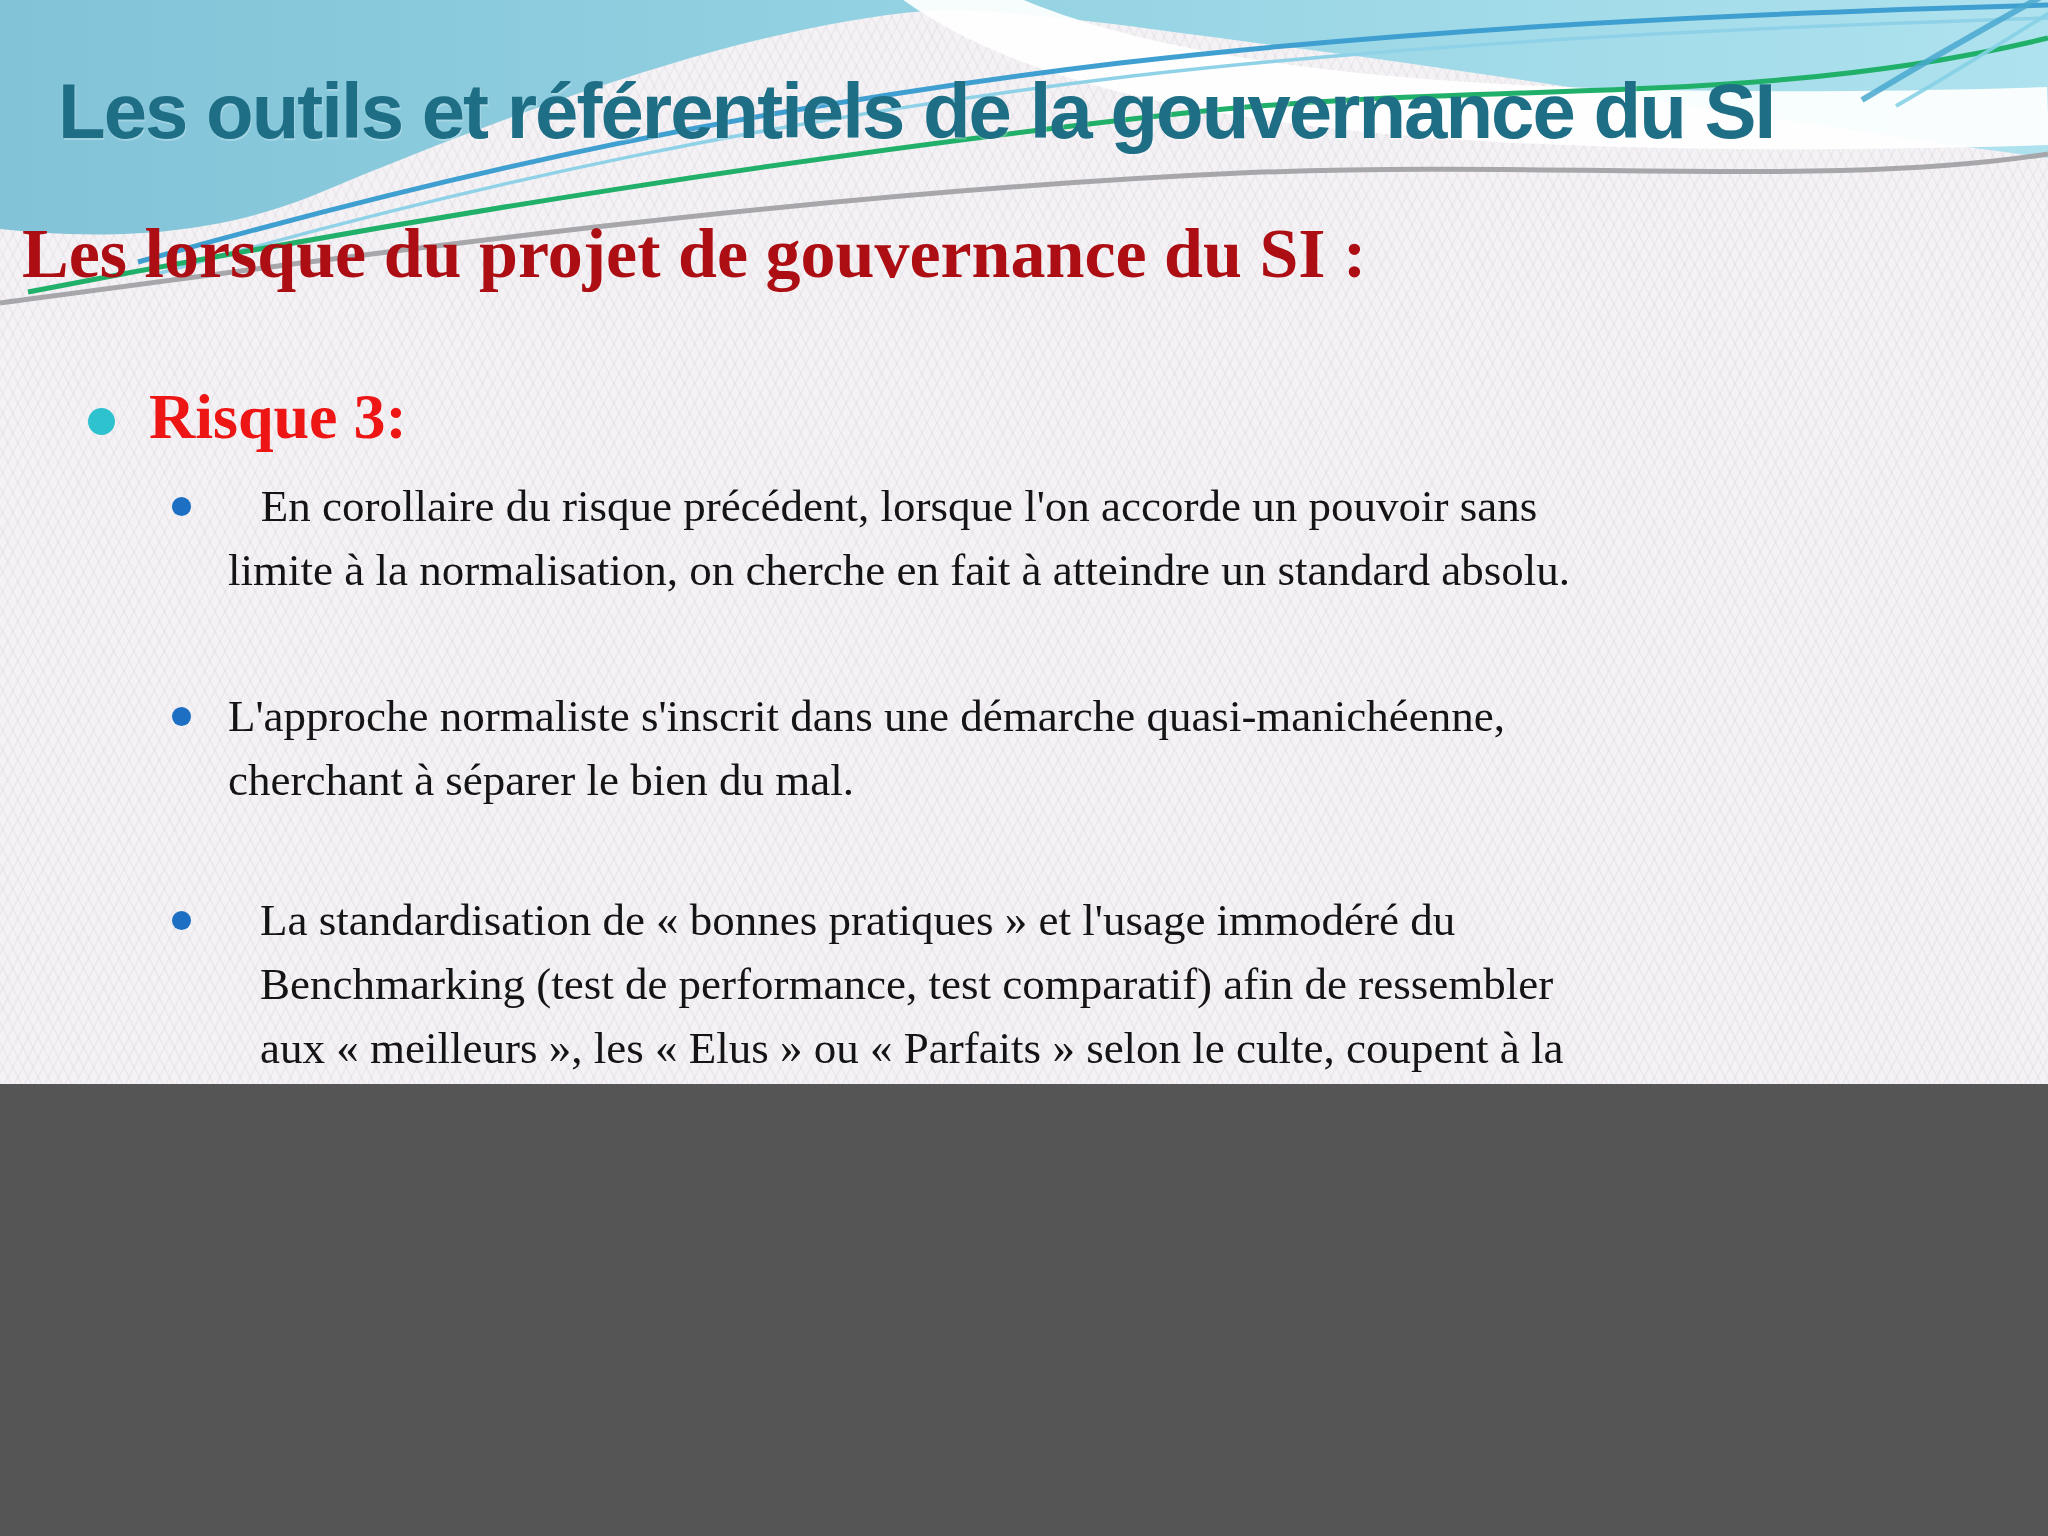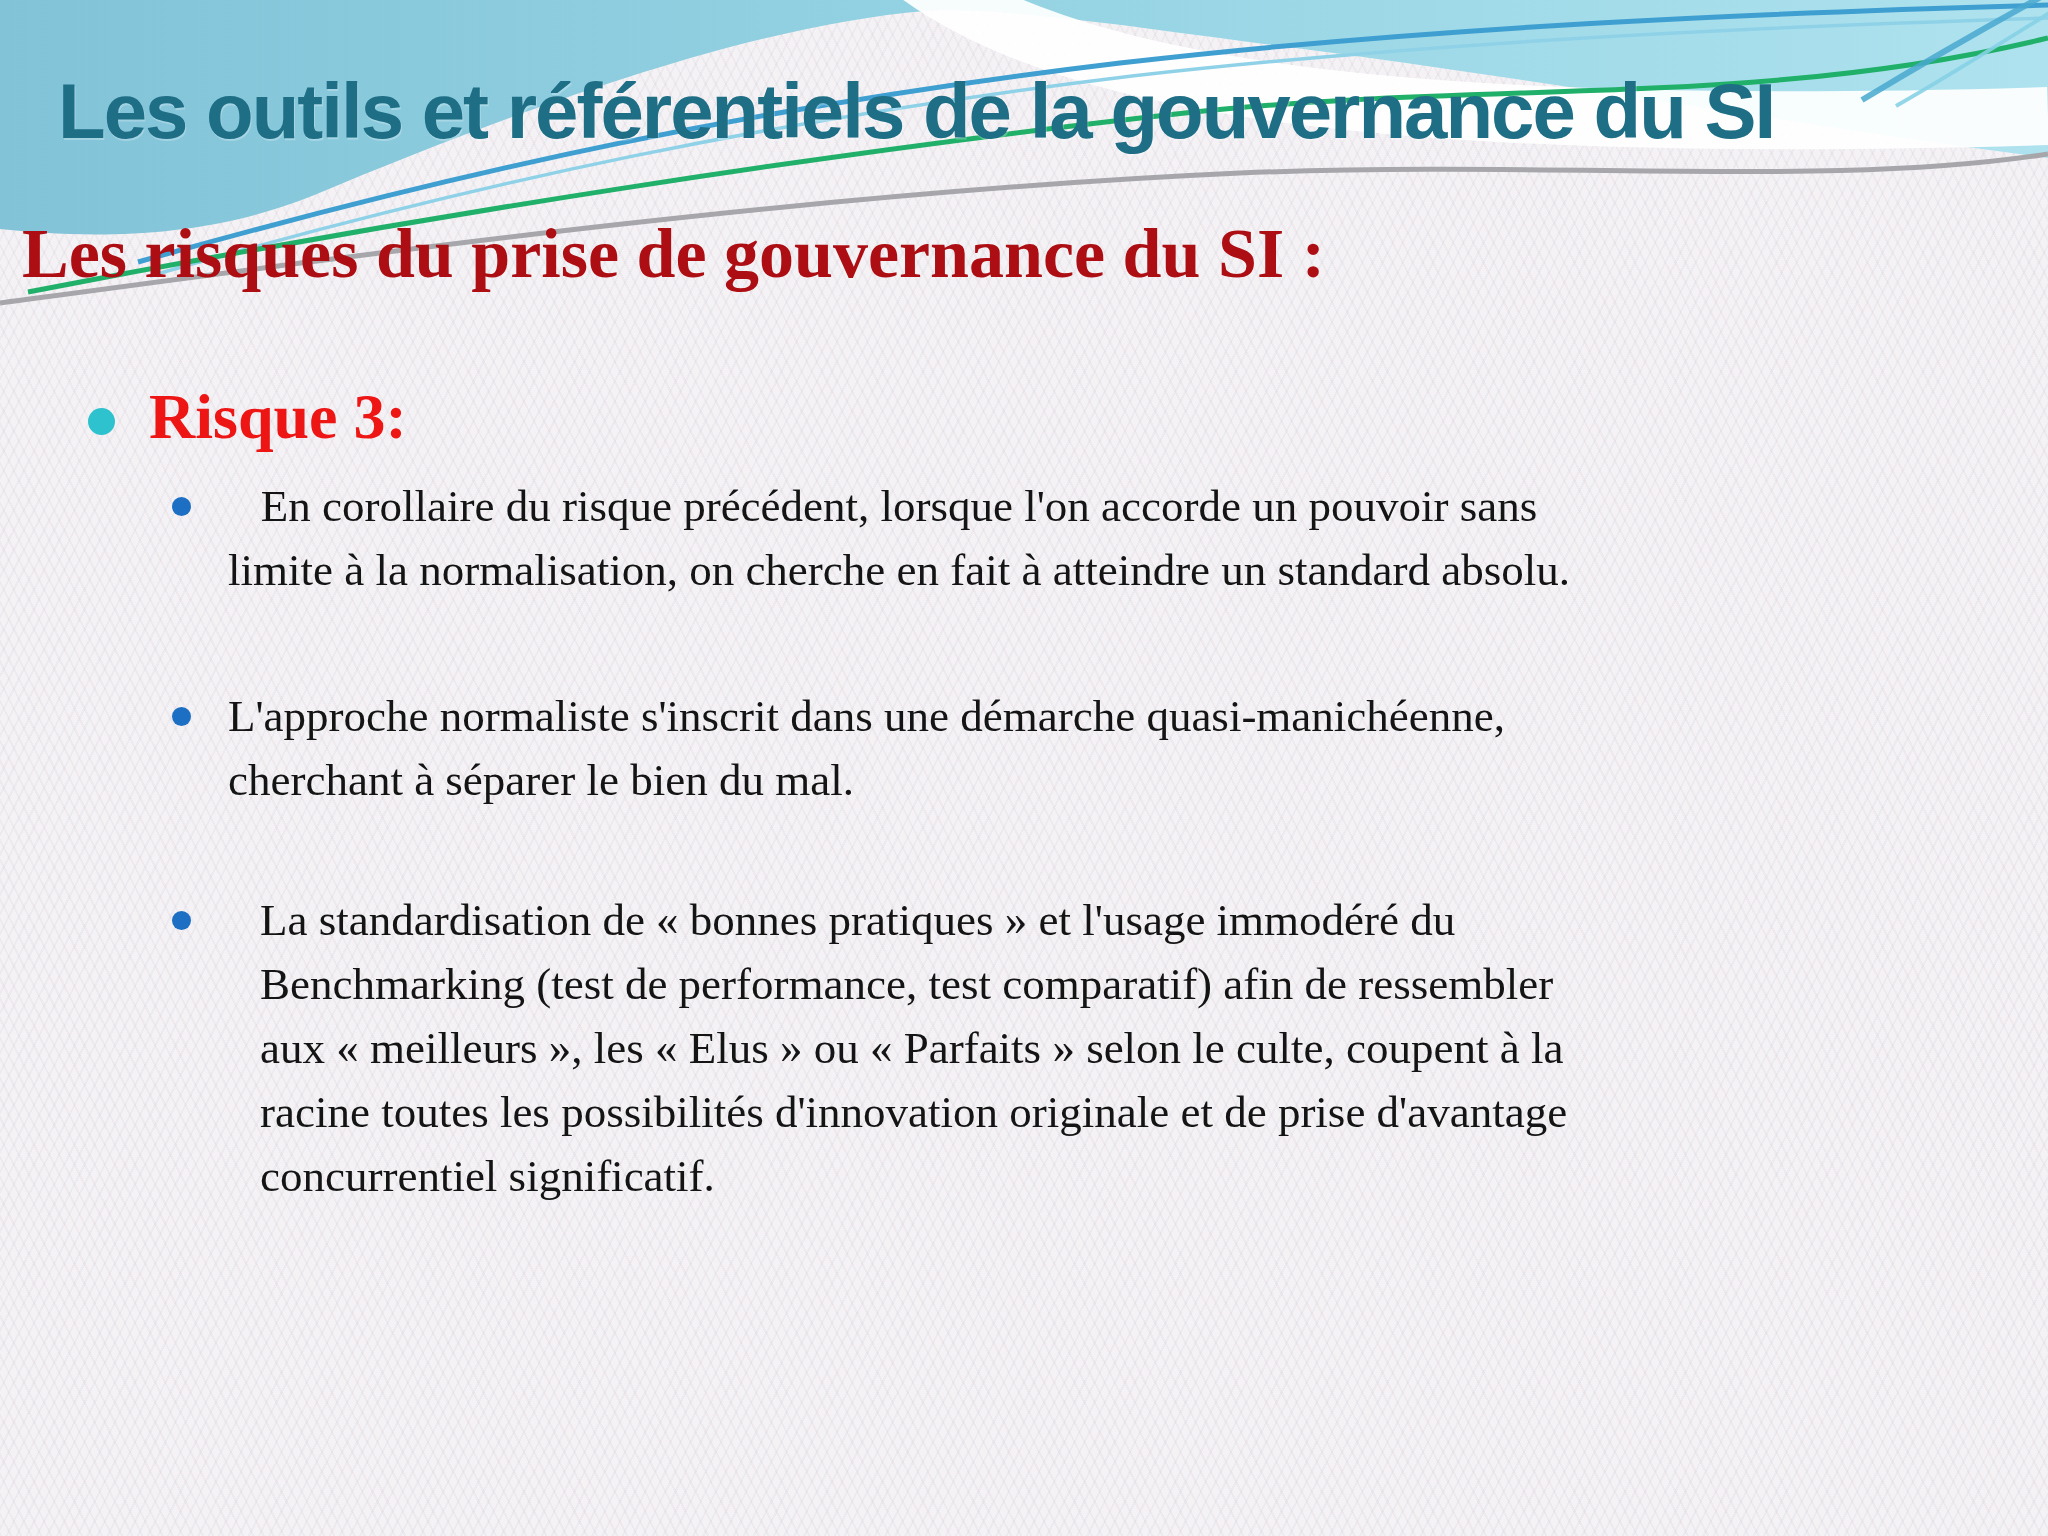--- a/index.html
+++ b/index.html
@@ -1,20 +1,20 @@
 <!DOCTYPE html>
 <html lang="fr"><head>
 <meta charset="utf-8">
 <style>
   html, body { margin: 0; padding: 0; background: #555; }
 
   .slide {
     position: relative;
     width: 2048px;
-    height: 1536px;
+    height: 1084px;
     overflow: hidden;
     background-color: #f4f2f5;
     background-image:
       repeating-linear-gradient(63deg,  rgba(186,158,166,0.10) 0 2px, rgba(255,255,255,0) 2px 9px),
       repeating-linear-gradient(117deg, rgba(158,160,186,0.09) 0 2px, rgba(255,255,255,0) 2px 9px);
     font-family: "Liberation Serif", serif;
   }
 
   .header-svg {
     position: absolute;
@@ -121,21 +121,21 @@
     <path d="M150,276 C485,180 775,119 1132,76 C1440,41 1760,27 2048,18" fill="none" stroke="#8fd2e8" stroke-width="3.5"></path>
     <path d="M28,292 C420,216 830,152 1185,113 C1490,80 1760,108 2048,38" fill="none" stroke="#21b06a" stroke-width="5"></path>
     <path d="M0,303 C380,252 820,192 1240,173 C1565,160 1830,188 2048,154" fill="none" stroke="#a7a7ab" stroke-width="5"></path>
 
     <path d="M1862,100 C1925,62 1988,26 2050,-8" fill="none" stroke="#49a8cf" stroke-width="6" opacity="0.85"></path>
     <path d="M1896,106 C1952,74 2006,40 2054,10" fill="none" stroke="#86d2e6" stroke-width="4" opacity="0.9"></path>
   </svg>
 
   <div class="slide-title">Les outils et référentiels de la gouvernance du SI</div>
 
-  <div class="slide-subtitle">Les risques du prise de gouvernance du SI :</div>
+  <div class="slide-subtitle">Les lorsque du projet de gouvernance du SI :</div>
 
   <div class="risk-row">
     <span class="dot-l1"></span>
     <span class="risk-label">Risque 3:</span>
   </div>
 
   <div class="bullet-row b1">
     <span class="dot-l2"></span>
     <span class="bullet-text">En corollaire du risque précédent, lorsque l'on accorde un pouvoir sans
 limite à la normalisation, on cherche en fait à atteindre un standard absolu.</span>

